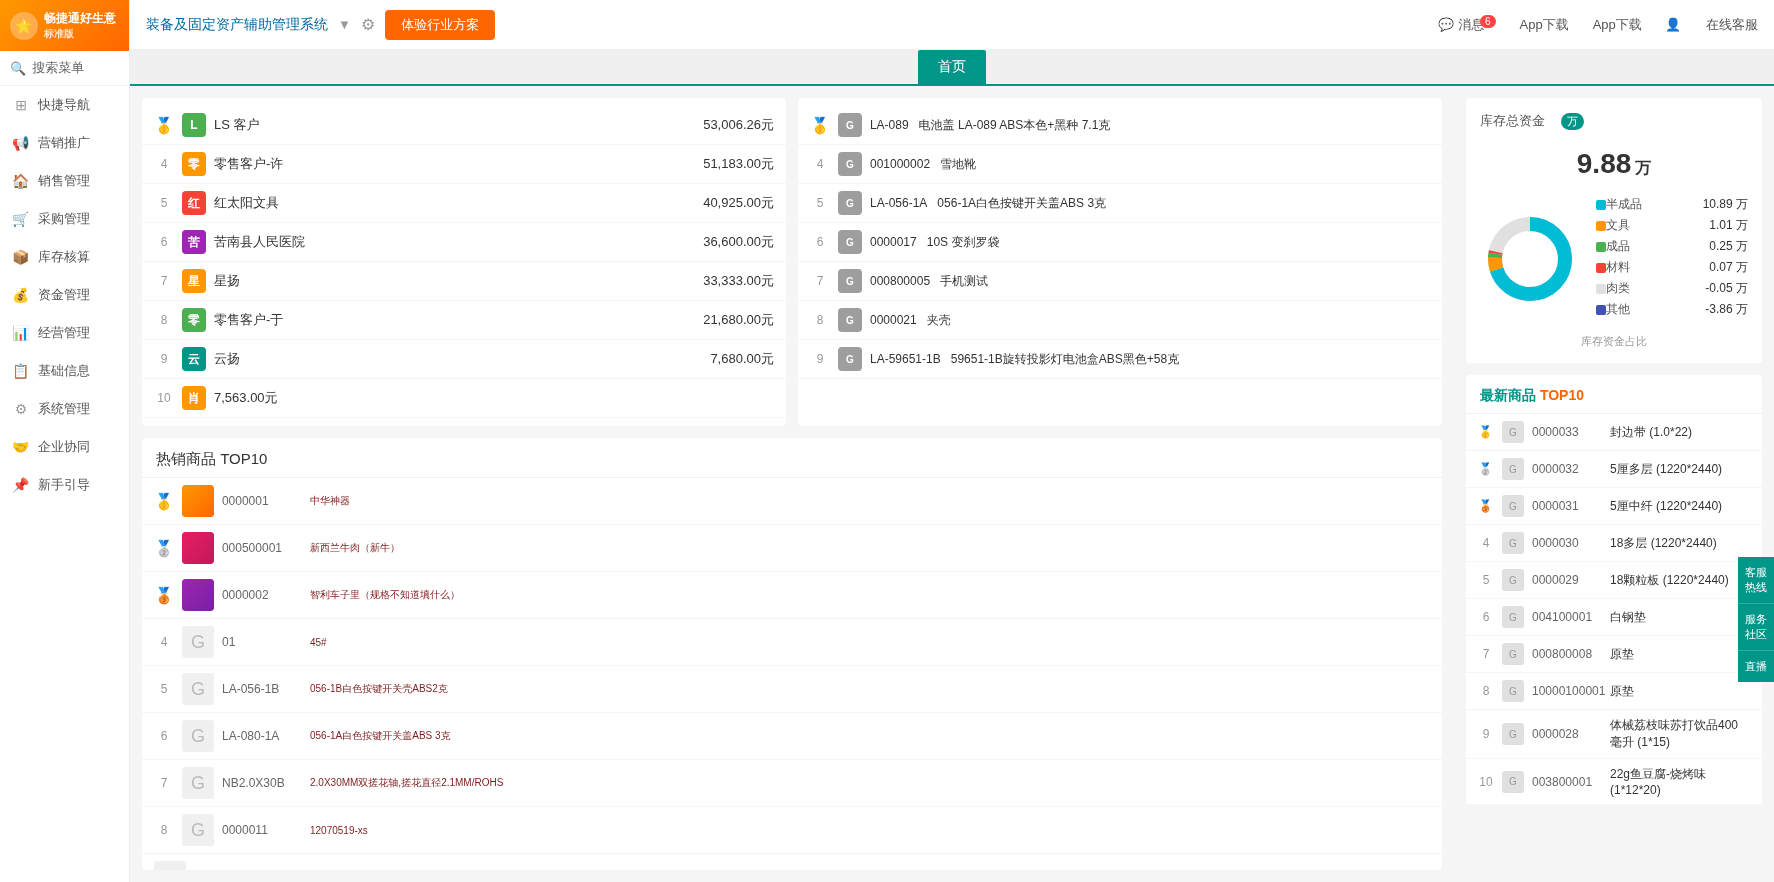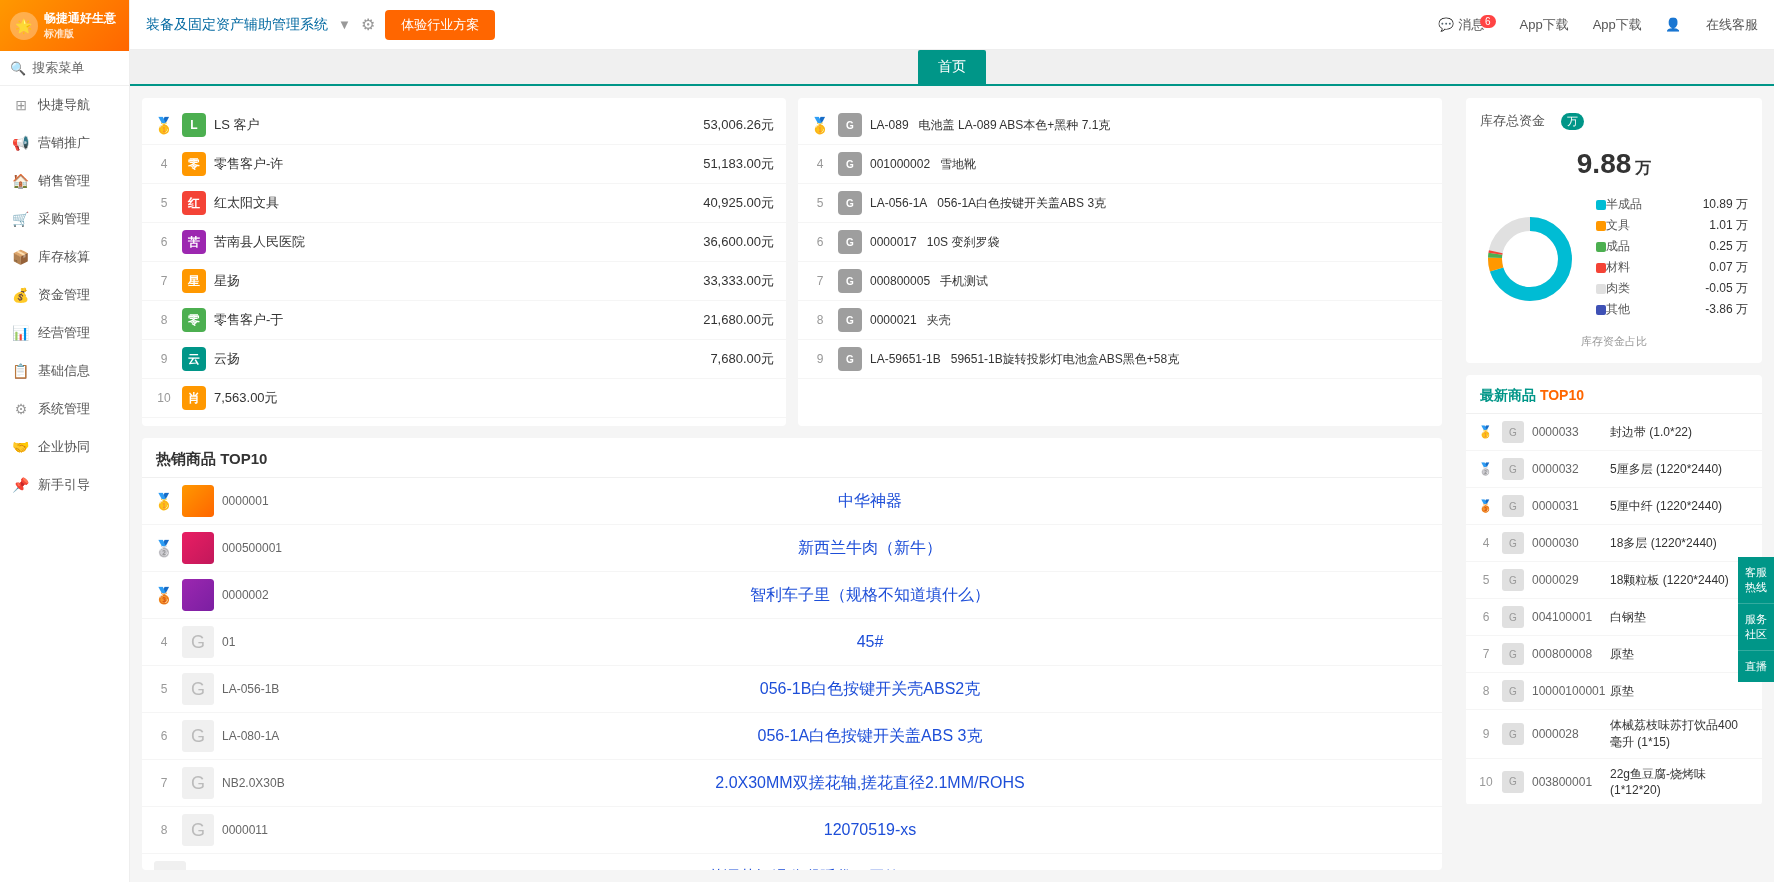--- a/index.html
+++ b/index.html
@@ -160,40 +160,40 @@
     }
     .rank-name { flex: 1; }
     .rank-amount { color: #333; font-weight: 500; }
     .medal-gold { color: #ffc107; font-size: 16px; }
     .medal-silver { color: #9e9e9e; font-size: 16px; }
     .medal-bronze { color: #cd7f32; font-size: 16px; }
 
     
     .hot-products { }
     .section-title {
-      font-size: 15px; font-weight: bold; color: #333; padding: 12px 14px 8px;
+      font-size: 15px; font-weight: normal; color: #333; padding: 12px 14px 8px;
       border-bottom: 1px solid #f0f0f0;
     }
     .product-item {
       display: flex;
       align-items: center;
       padding: 7px 12px;
       gap: 8px;
       border-bottom: 1px solid #f5f5f5;
     }
     .product-thumb {
       width: 32px; height: 32px;
       background: #f0f0f0;
       border-radius: 3px;
       overflow: hidden;
       flex-shrink: 0;
       display: flex; align-items: center; justify-content: center;
     }
     .product-code { color: #666; font-size: 12px; width: 80px; }
-    .product-name { color: #1d4ed8; font-size: 16px; flex: 1; text-align: center; }
+    .product-name { color: #7f1d1d; font-size: 10px; flex: 1; }
 
     
     .right-sidebar {
       width: 320px;
       flex-shrink: 0;
       overflow-y: auto;
       padding: 12px;
       display: flex;
       flex-direction: column;
       gap: 12px;

